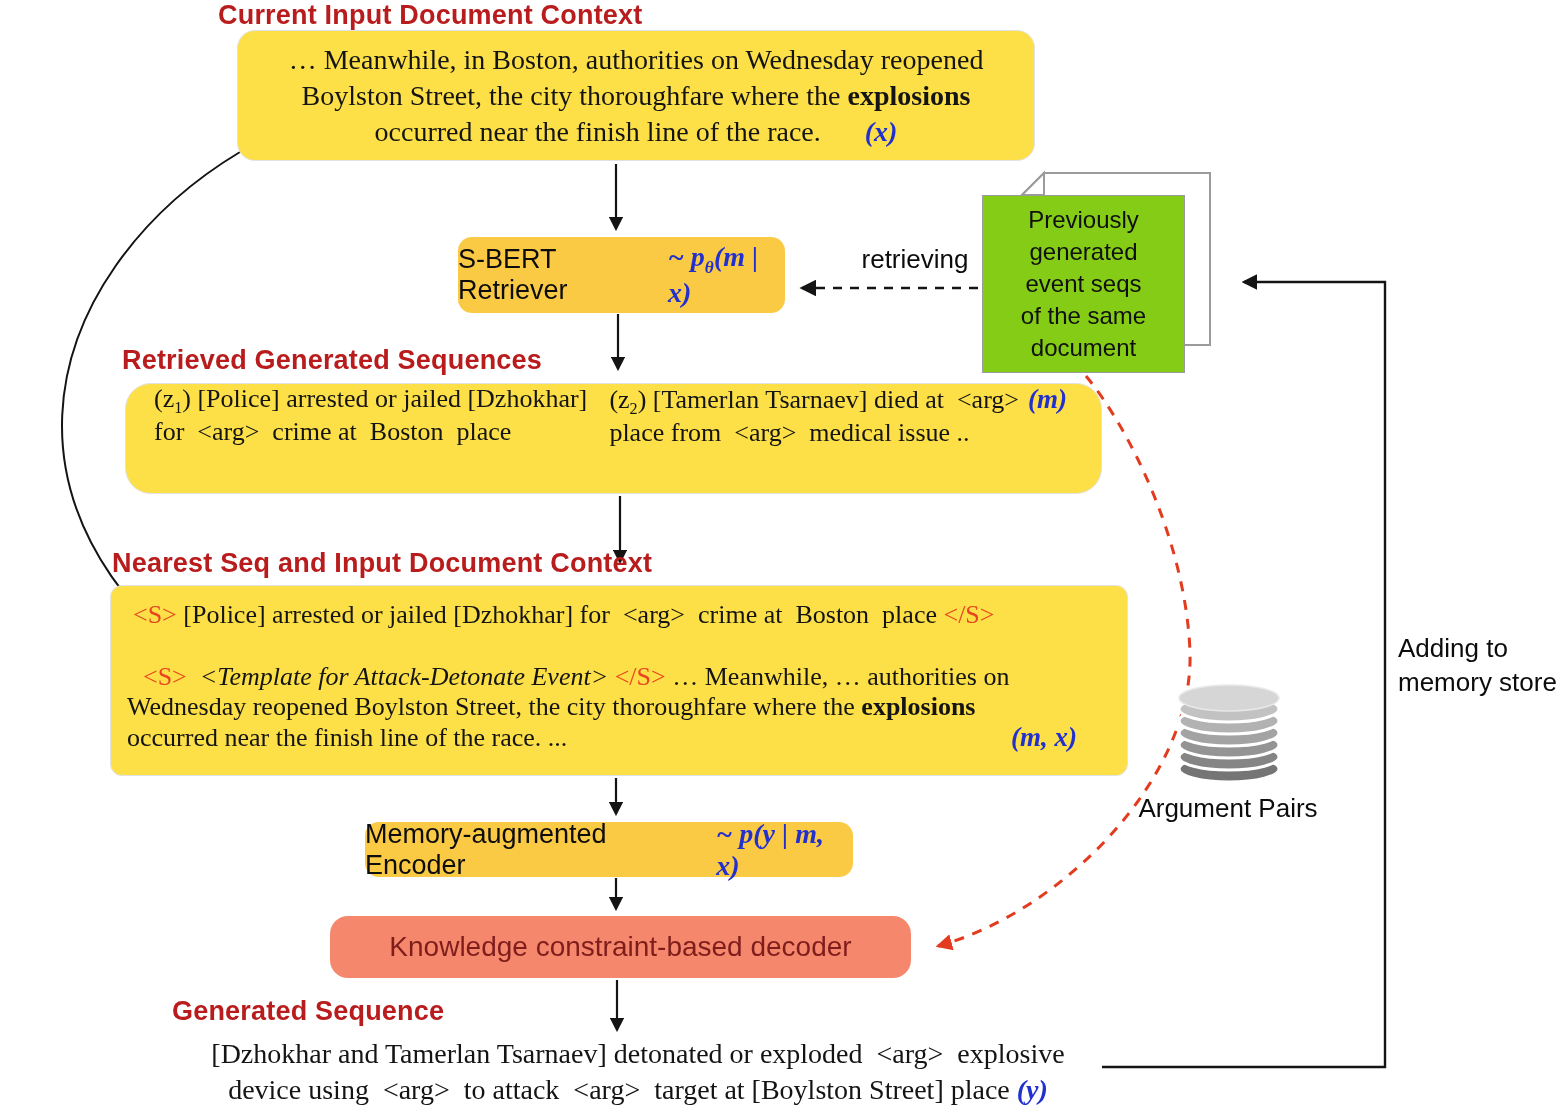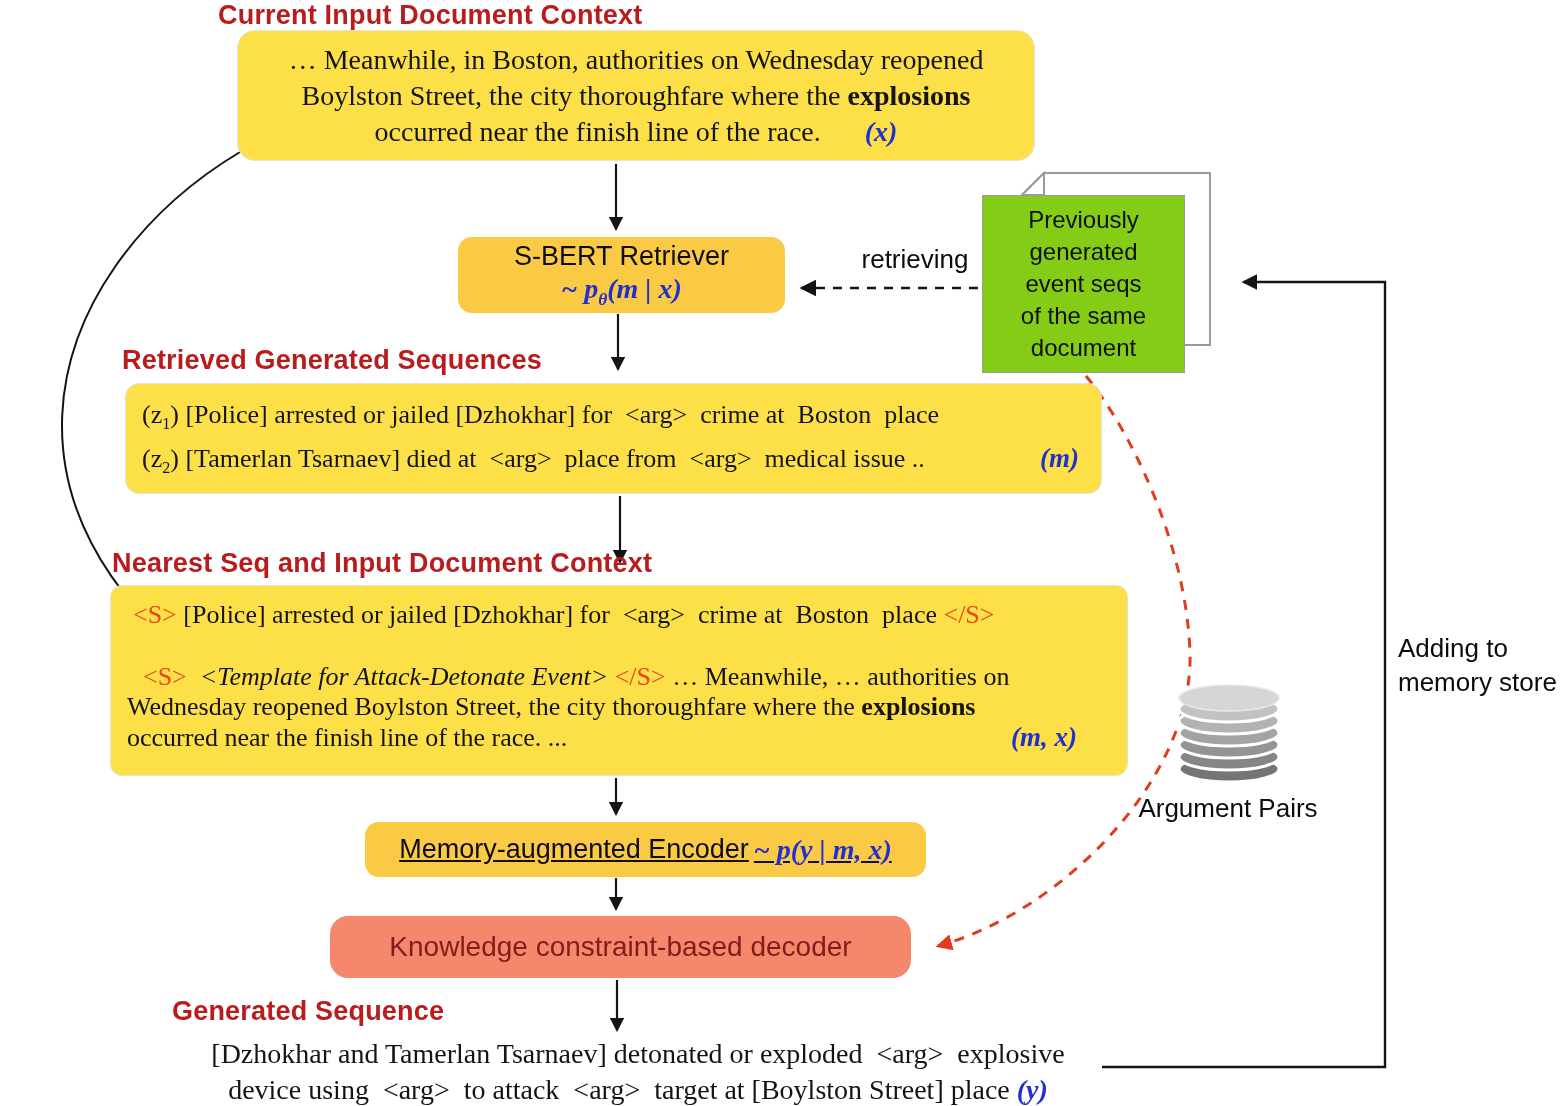--- a/index.html
+++ b/index.html
@@ -77,21 +77,21 @@
       <span class="pre">… Meanwhile, in Boston, authorities on Wednesday reopened</span>
     </div>
     <div class="serif" style="font-size:28px;">
       <span class="pre">Boylston Street, the city thoroughfare where the </span><b>explosions</b>
     </div>
     <div class="serif" style="font-size:28px;">
       <span class="pre">occurred near the finish line of the race.</span><span class="mathblue" style="margin-left:44px;font-weight:600;">(x)</span>
     </div>
   </div>
 
-  <div class="yellowbox" style="left:458px;top:237px;width:327px;height:76px;flex-direction:column;gap:1px;">
+  <div class="yellowbox" style="left:458px;top:237px;width:327px;height:76px;gap:1px;">
     <div style="font-size:27px;color:#0d0d0d;">S-BERT Retriever</div>
     <div class="mathblue" style="font-size:28px;font-weight:600;"><span>~ p</span><sub>θ</sub><span>(m | x)</span></div>
   </div>
 
   <div class="sideLabel" style="left:845px;top:243px;width:140px;text-align:center;">retrieving</div>
 
   <div class="abs" style="left:982px;top:168px;width:232px;height:206px;">
     <svg width="232" height="206" viewBox="0 0 232 206" style="position:absolute;left:0;top:0;">
       <path d="M62,5 L228,5 L228,177 L40,177 L40,27 Z" fill="#ffffff" stroke="#9b9b9b" stroke-width="2"></path>
       <path d="M62,5 L62,27 L40,27 Z" fill="#ffffff" stroke="#9b9b9b" stroke-width="2"></path>
@@ -100,22 +100,22 @@
       <div>Previously</div>
       <div>generated</div>
       <div>event seqs</div>
       <div>of the same</div>
       <div>document</div>
     </div>
   </div>
 
   <div class="heading" style="left:122px;top:345px;text-align:center;">Retrieved Generated Sequences</div>
 
-  <div class="graybox" style="left:125px;top:383px;width:977px;height:111px;border-radius:14px;
-       display:flex;flex-direction:column;justify-content:center;gap:9px;padding:0 16px;">
+  <div class="graybox" style="left:125px;top:383px;width:977px;height:111px;border-radius:26px;
+       display:flex;flex-direction:row;justify-content:center;gap:9px;padding:0 28px;">
     <div class="serif" style="font-size:26px;display:flex;">
       <span><span class="pre">(z</span><sub>1</sub><span class="pre">) </span><span class="pre">[Police] arrested or jailed [Dzhokhar] for  &lt;arg&gt;  crime at  Boston  place</span></span>
     </div>
     <div class="serif" style="font-size:26px;display:flex;align-items:baseline;">
       <span><span class="pre">(z</span><sub>2</sub><span class="pre">) </span><span class="pre">[Tamerlan Tsarnaev] died at  &lt;arg&gt;  place from  &lt;arg&gt;  medical issue ..</span></span>
       <span class="mathblue" style="margin-left:auto;margin-right:6px;font-weight:600;font-size:27px;">(m)</span>
     </div>
   </div>
 
   <div class="heading" style="left:112px;top:548px;">Nearest Seq and Input Document Context</div>
@@ -131,21 +131,21 @@
     </div>
     <div class="serif" style="font-size:26px;">
       <span class="pre">Wednesday reopened Boylston Street, the city thoroughfare where the </span><b>explosions</b>
     </div>
     <div class="serif" style="font-size:26px;display:flex;align-items:baseline;">
       <span class="pre">occurred near the finish line of the race. ...</span>
       <span class="mathblue" style="margin-left:auto;margin-right:34px;font-weight:600;font-size:27px;">(m, x)</span>
     </div>
   </div>
 
-  <div class="yellowbox" style="left:365px;top:822px;width:561px;height:55px;gap:5px;text-decoration:underline;">
+  <div class="yellowbox" style="left:365px;top:822px;width:488px;height:55px;gap:5px;">
     <span style="font-size:27px;color:#0d0d0d;">Memory-augmented Encoder</span>
     <span class="mathblue" style="font-size:28px;font-weight:600;">~ p(y | m, x)</span>
   </div>
 
   <div class="salmonbox" style="left:330px;top:916px;width:581px;height:62px;">
     <span style="font-size:28px;color:#7f1d1d;">Knowledge constraint-based decoder</span>
   </div>
 
   <div class="heading" style="left:172px;top:996px;">Generated Sequence</div>
 

